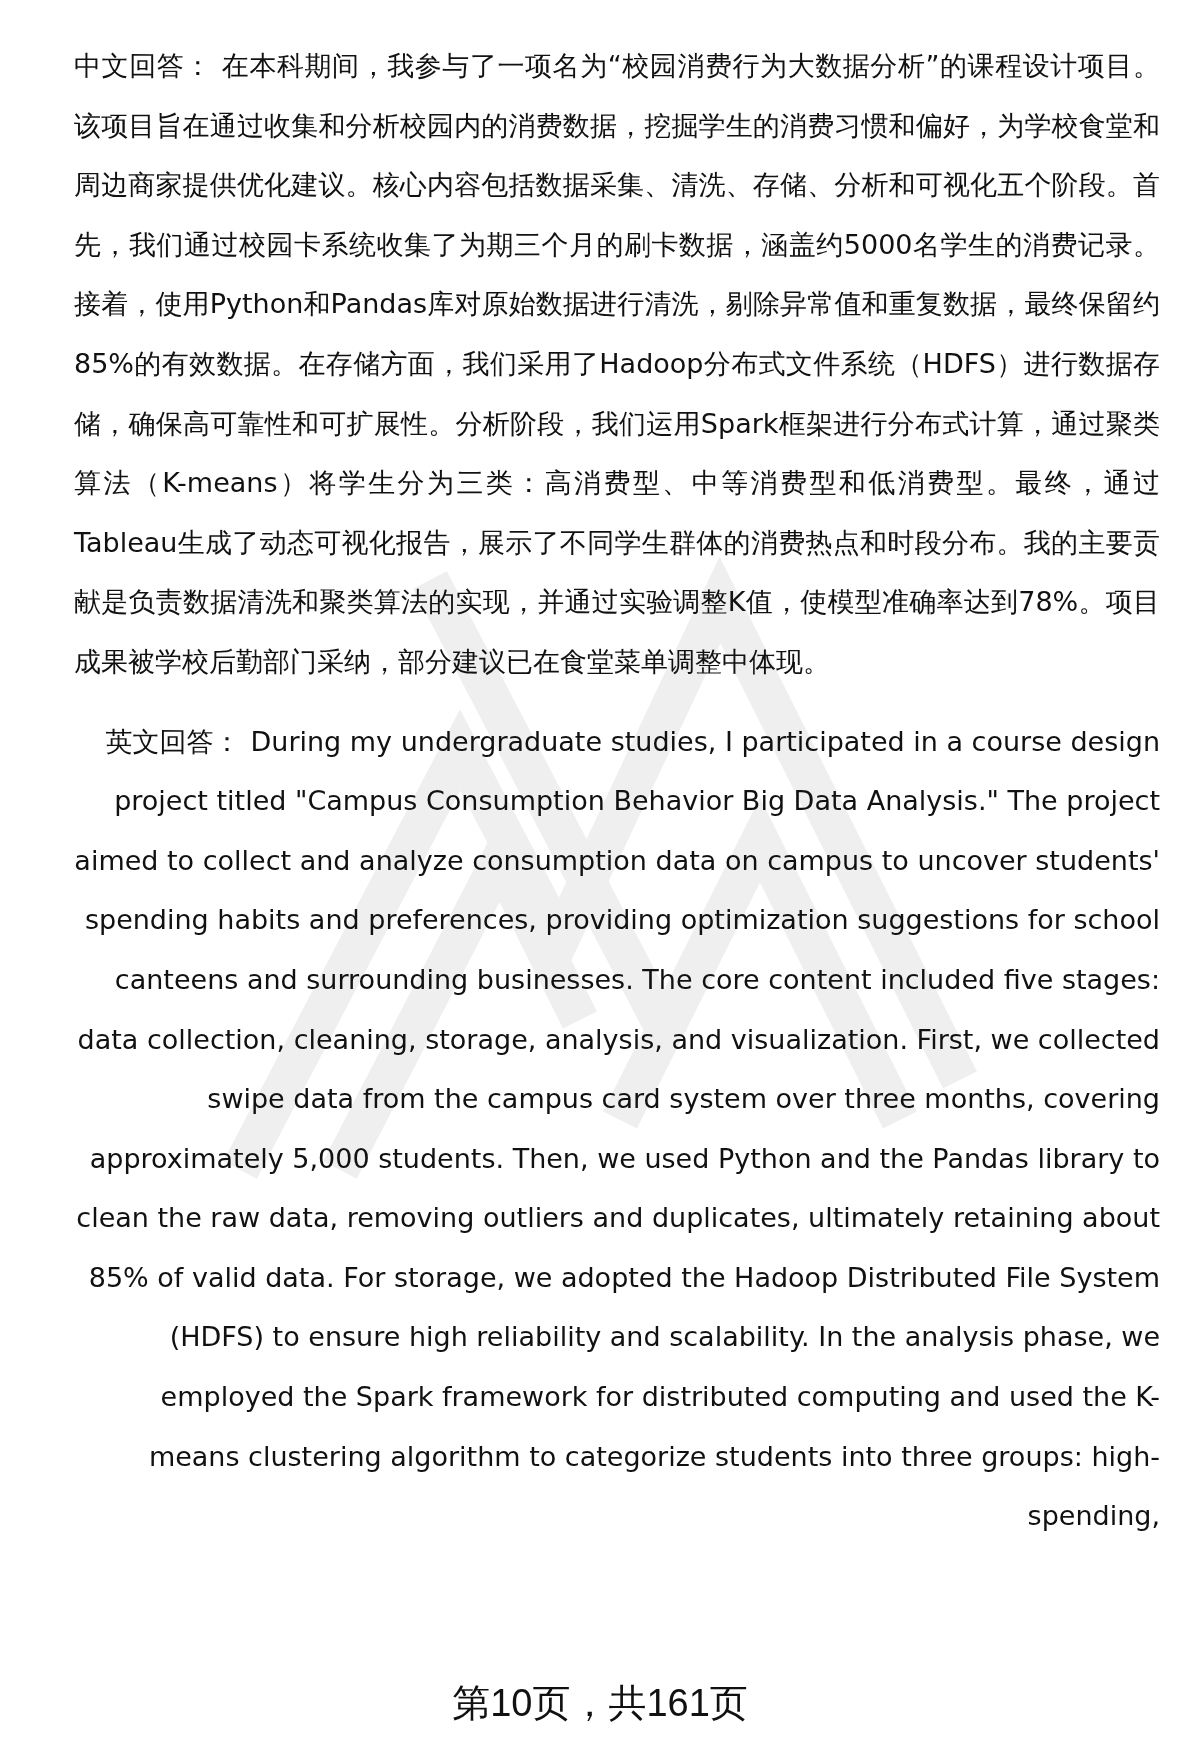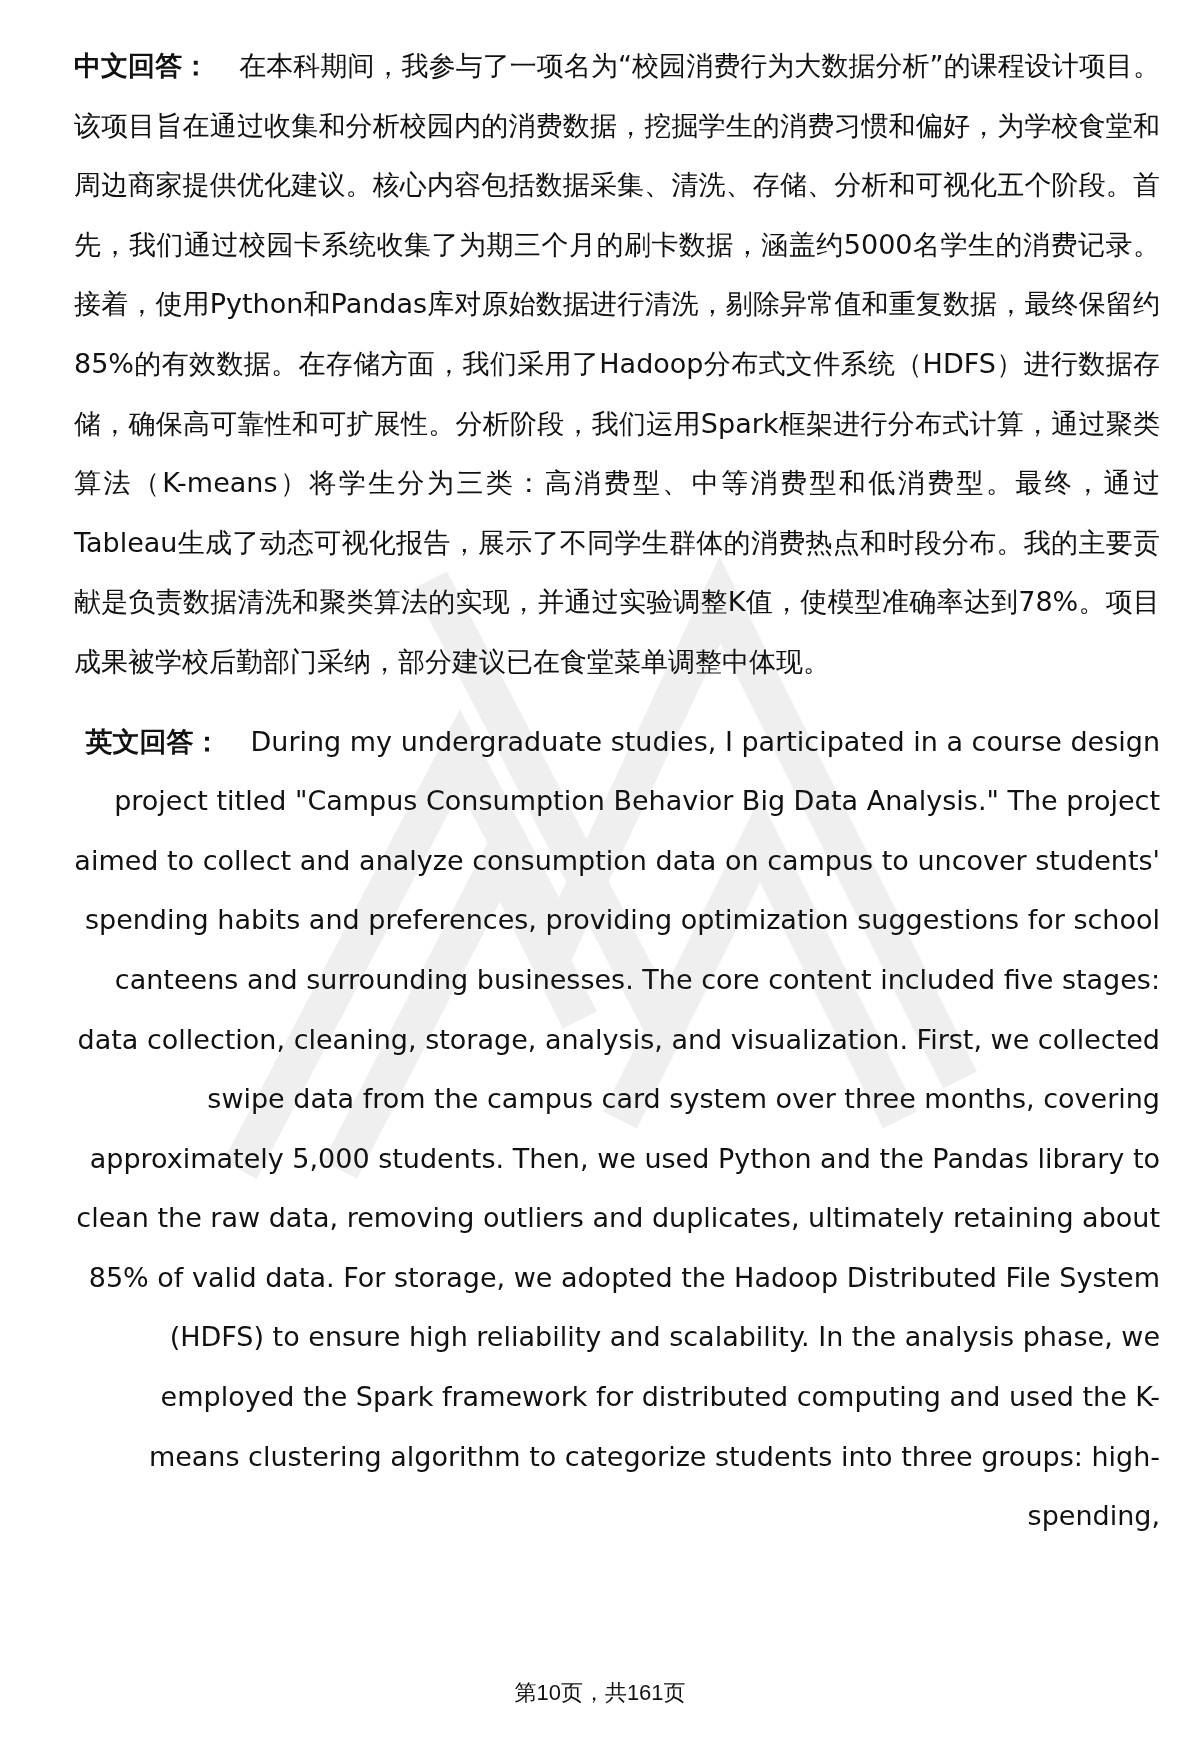--- a/index.html
+++ b/index.html
@@ -39,31 +39,30 @@
     .para-zh {
       text-align: justify;
     }
     .para-en {
       margin-top: 20px;
       font-size: 27px;
       line-height: 59.6px;
       text-align: right;
     }
     .label {
-      margin-right: 30px;
-      font-weight: bold;
+      margin-right: 10px;
     }
     .footer {
       position: absolute;
       left: 0;
       width: 1200px;
       top: 1678px;
       text-align: center;
       font-family: "Liberation Sans", "DejaVu Sans", sans-serif;
-      font-size: 22px;
+      font-size: 38px;
       color: #111111;
     }
   </style>
 </head>
 <body>
 
 <svg class="watermark" viewBox="0 0 800 700" xmlns="http://www.w3.org/2000/svg">
   <g fill="none" stroke="#000" stroke-width="38" stroke-linejoin="miter">
     <polyline points="40,650 260,230 360,420 520,80 760,560"></polyline>
     <polyline points="140,650 300,340 380,500"></polyline>

